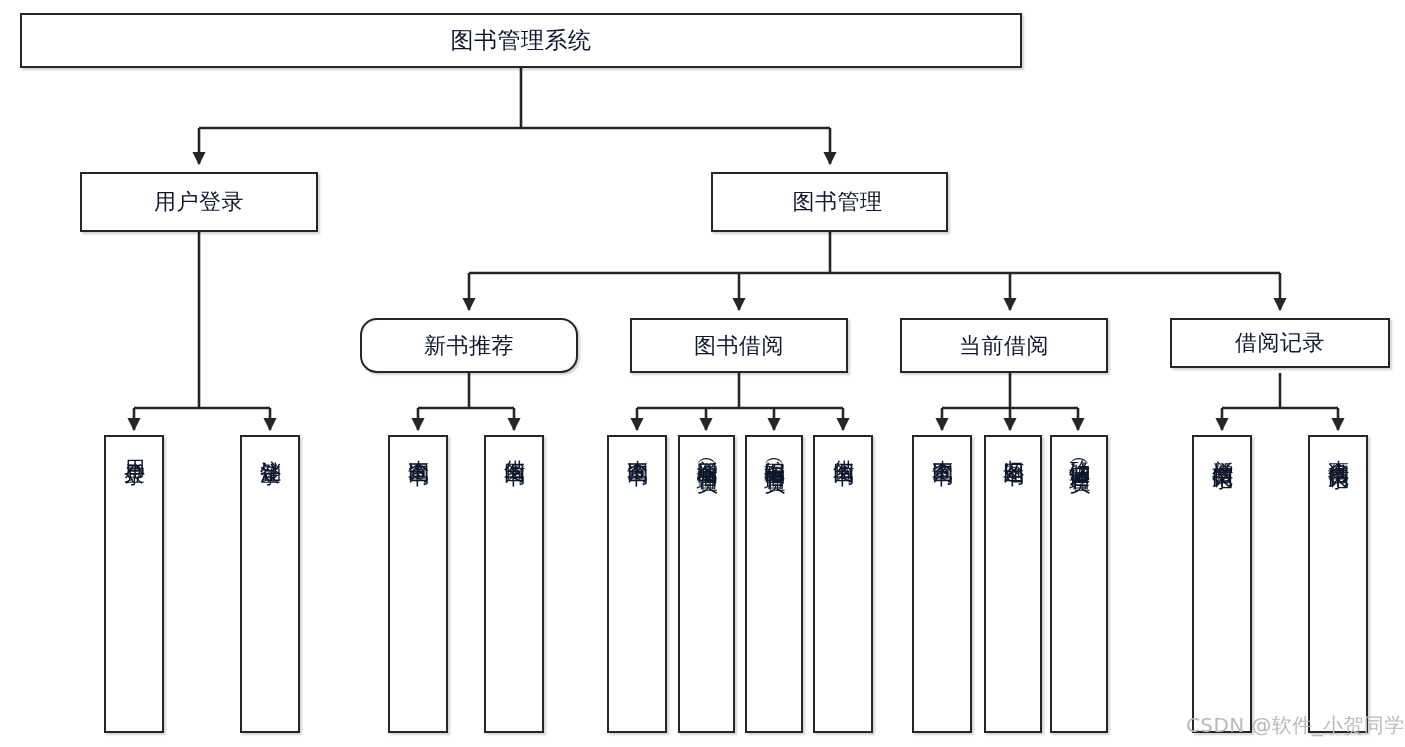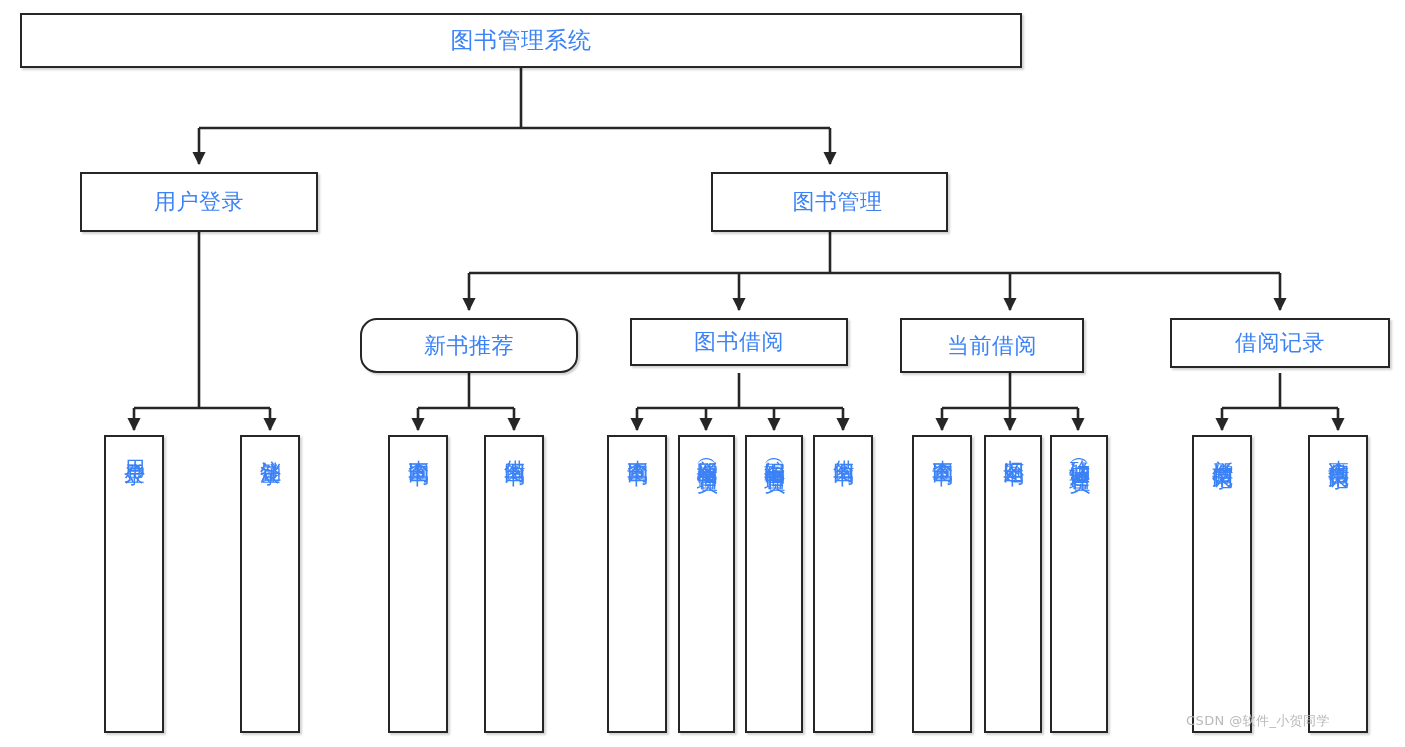--- a/index.html
+++ b/index.html
@@ -30,21 +30,21 @@
     position: absolute;
     box-sizing: border-box;
     border: 2.2px solid #262626;
     background: #ffffff;
     display: flex;
     align-items: center;
     justify-content: center;
     box-shadow: 2px 2px 2px rgba(0,0,0,0.18);
   }
   .node .label {
-    color: #3b82f6;
+    color: #0f172a;
     letter-spacing: 0.5px;
     text-align: left;
     white-space: pre-line;
   }
   
   .node.horiz .label {
     font-size: 22px;
     line-height: 1.15;
   }
   .node.root .label {
@@ -64,21 +64,21 @@
     letter-spacing: 2px;
     max-height: 290px;
   }
   .node.vert.two-col .label {
     max-height: 286px;
   }
   .watermark {
     position: absolute;
     left: 1186px;
     top: 712px;
-    font-size: 13px;
+    font-size: 20px;
     color: #b9b9b9;
     font-family: "DejaVu Sans", "Liberation Sans", sans-serif;
     letter-spacing: 0.4px;
     white-space: nowrap;
     user-select: none;
   }
 </style>
 </head>
 <body>
 
@@ -143,25 +143,25 @@
   </div>
 
   <div class="node horiz" style="left:711px; top:172px; width:237px; height:60px;padding-left:16px;">
     <span class="label">图书管理</span>
   </div>
 
   <div class="node horiz" style="left:360px; top:318px; width:218px; height:55px;border-radius:17px;">
     <span class="label">新书推荐</span>
   </div>
 
-  <div class="node horiz" style="left:630px; top:318px; width:218px; height:48px;">
+  <div class="node horiz" style="left:630px; top:318px; width:218px; height:55px;">
     <span class="label">图书借阅</span>
   </div>
 
-  <div class="node horiz" style="left:900px; top:318px; width:184px; height:55px;">
+  <div class="node horiz" style="left:900px; top:318px; width:208px; height:55px;">
     <span class="label">当前借阅</span>
   </div>
 
   <div class="node horiz" style="left:1170px; top:318px; width:220px; height:50px;">
     <span class="label">借阅记录</span>
   </div>
 
   <div class="node vert" style="left:104px; top:435px; width:60px; height:298px;">
     <span class="label">用户登录</span>
   </div>

